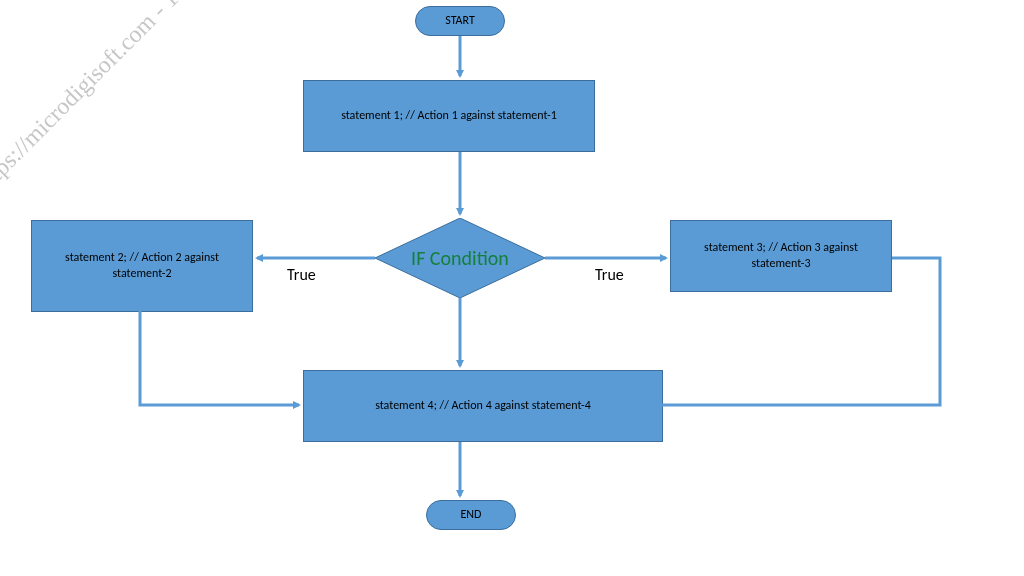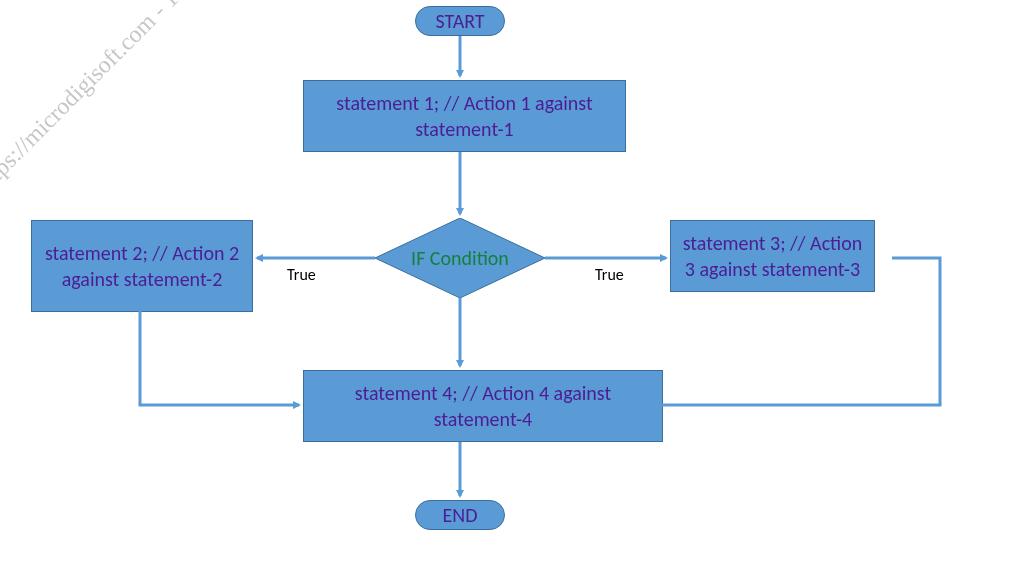--- a/index.html
+++ b/index.html
@@ -22,26 +22,26 @@
     font-size: 24px;
     font-family: "Times New Roman", serif;
     opacity: 0.55;
     white-space: nowrap;
     pointer-events: none;
   }
   .shape {
     position: absolute;
     background: #5a9bd5;
     border: 1px solid #3b6e9c;
-    color: #4c1d95;
+    color: #000000;
     display: flex;
     align-items: center;
     justify-content: center;
     text-align: center;
-    font-size: 20px;
+    font-size: 12px;
     line-height: 1.3;
     box-sizing: border-box;
     padding: 6px 10px;
   }
   .terminator {
     border-radius: 999px;
     width: 90px;
     height: 30px;
   }
   .process {
@@ -84,36 +84,36 @@
     fill: none;
   }
 </style>
 </head>
 <body>
 
 <div class="watermark">https://microdigisoft.com - 14:06</div>
 
 <div class="shape terminator" style="left:415px; top:6px;">START</div>
 
-<div class="shape process" style="left:303px; top:80px; width:323px; height:72px;">statement 1; // Action 1 against statement-1</div>
+<div class="shape process" style="left:303px; top:80px; width:292px; height:72px;">statement 1; // Action 1 against statement-1</div>
 
 <div class="decision-wrap" style="left:375px; top:218px;">
   <svg class="decision-bg" viewBox="0 0 170 80" preserveAspectRatio="none">
     <polygon points="85,0 170,40 85,80 0,40" fill="#5a9bd5" stroke="#3b6e9c" stroke-width="1"></polygon>
   </svg>
   <div class="decision-label">IF Condition</div>
 </div>
 
 <div class="shape process" style="left:31px; top:220px; width:222px; height:92px;">statement 2; // Action 2 against statement-2</div>
 
-<div class="shape process" style="left:670px; top:220px; width:205px; height:72px;">statement 3; // Action 3 against statement-3</div>
+<div class="shape process" style="left:670px; top:220px; width:222px; height:72px;">statement 3; // Action 3 against statement-3</div>
 
 <div class="shape process" style="left:303px; top:370px; width:360px; height:72px;">statement 4; // Action 4 against statement-4</div>
 
-<div class="shape terminator" style="left:415px; top:500px;">END</div>
+<div class="shape terminator" style="left:426px; top:500px;">END</div>
 
 <div class="edge-label" style="left:287px; top:265px;">True</div>
 <div class="edge-label" style="left:595px; top:265px;">True</div>
 
 <svg class="arrows">
   <defs>
     <marker id="ah" markerWidth="8" markerHeight="8" refX="6" refY="4" orient="auto" markerUnits="userSpaceOnUse">
       <path d="M0,0 L8,4 L0,8 Z" fill="#5a9bd5"></path>
     </marker>
   </defs>

